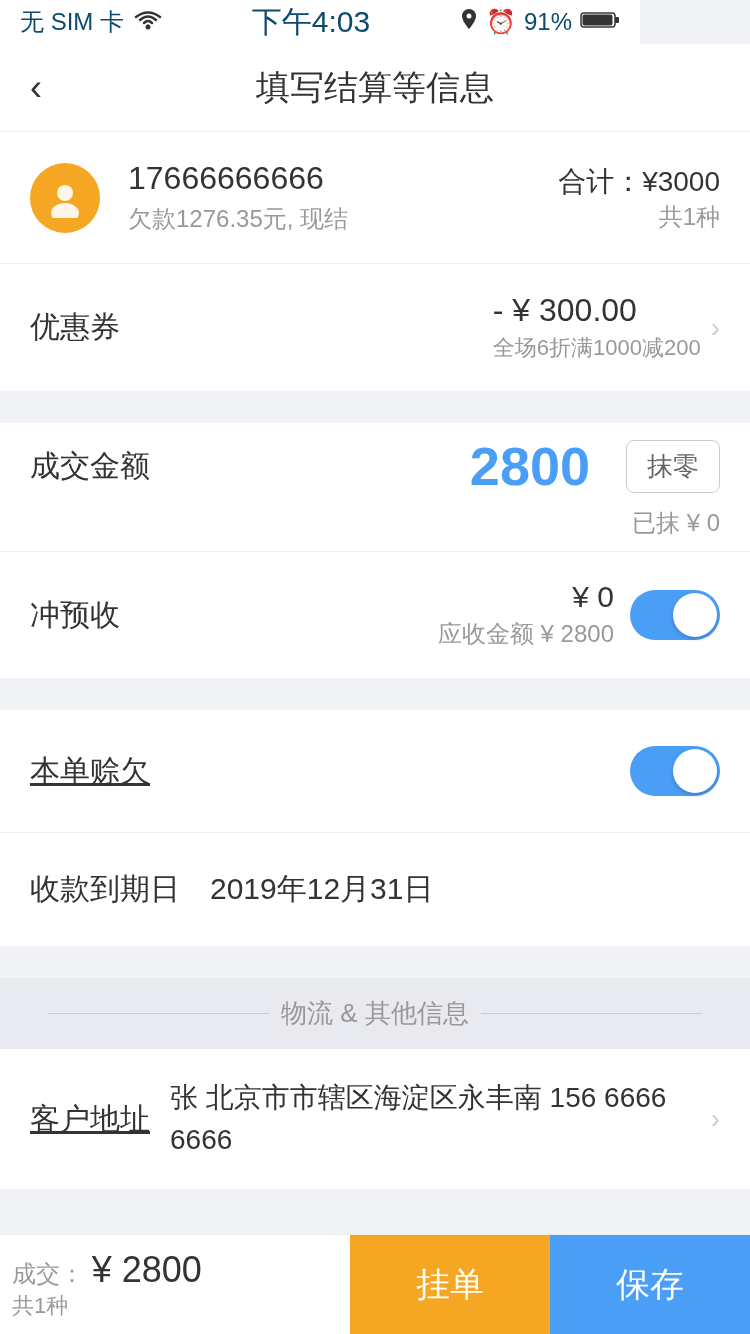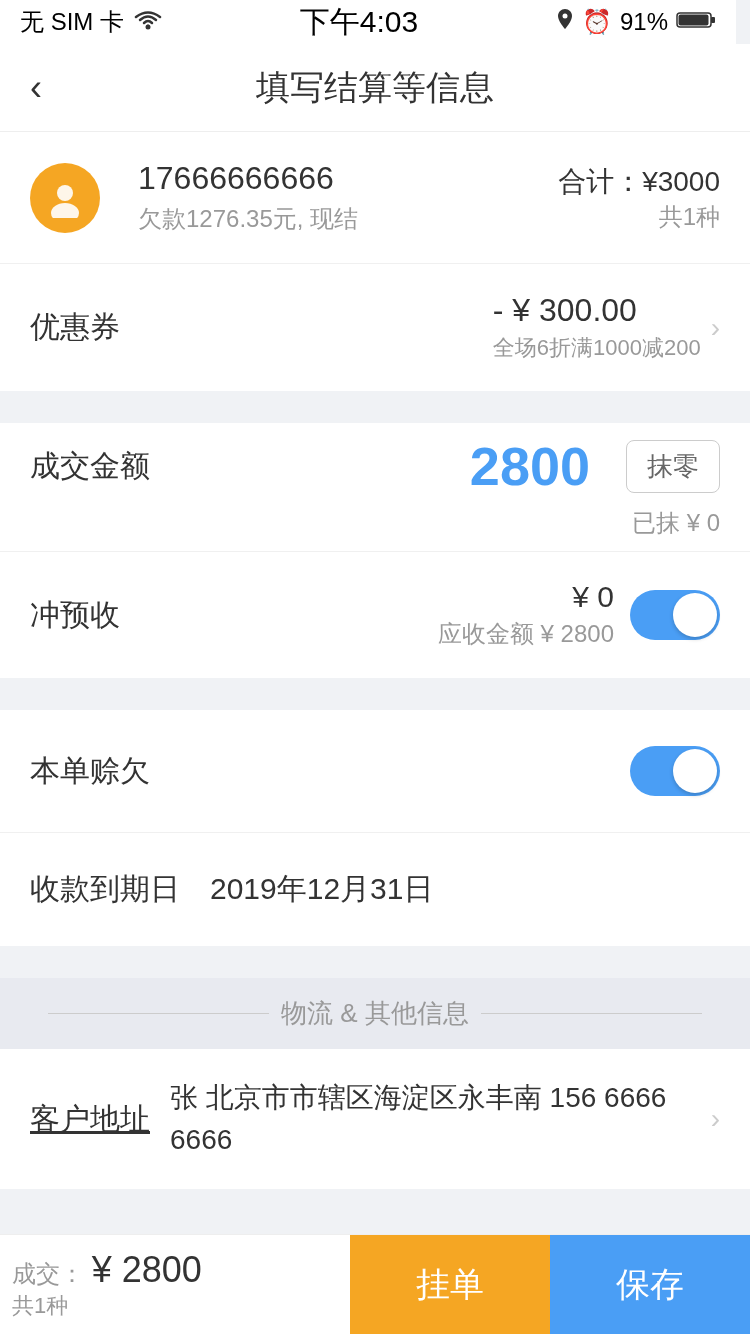--- a/index.html
+++ b/index.html
@@ -9,29 +9,29 @@
       min-height: 1334px;
       background: #f0f2f5;
       font-family: -apple-system, "PingFang SC", "Helvetica Neue", Arial, sans-serif;
       font-size: 28px;
       color: #333;
       position: relative;
     }
 
     
     .status-bar {
-      width: 736px;
+      width: 640px;
       height: 44px;
       background: #fff;
       display: flex;
       align-items: center;
       justify-content: space-between;
       padding: 16px 20px;
       font-size: 24px;
-      color: #000000;
+      color: #0c4a6e;
     }
     .status-left { display: flex; align-items: center; gap: 10px; }
     .status-center { font-size: 30px; font-weight: 500; }
     .status-right { display: flex; align-items: center; gap: 8px; font-size: 24px; }
 
     
     .nav-bar {
       width: 750px;
       height: 88px;
       background: #fff;
@@ -61,21 +61,21 @@
     }
 
     
     .customer-row {
       display: flex;
       align-items: center;
       justify-content: space-between;
       padding: 28px 30px;
       background: #fff;
     }
-    .customer-left { display: flex; align-items: center; gap: 38px; }
+    .customer-left { display: flex; align-items: center; gap: 28px; }
     .avatar {
       width: 70px;
       height: 70px;
       border-radius: 50%;
       background: #f5a623;
       display: flex;
       align-items: center;
       justify-content: center;
       font-size: 36px;
       color: #fff;
@@ -163,20 +163,21 @@
       box-shadow: 0 2px 4px rgba(0,0,0,0.2);
     }
 
     
     .standalone-toggle-row {
       display: flex;
       align-items: center;
       justify-content: space-between;
       padding: 36px 30px;
       background: #fff;
+      text-decoration: underline;
     }
 
     
     .due-date-row {
       display: flex;
       align-items: center;
       padding: 36px 30px;
       background: #fff;
       border-top: 1px solid #f0f0f0;
       gap: 30px;

